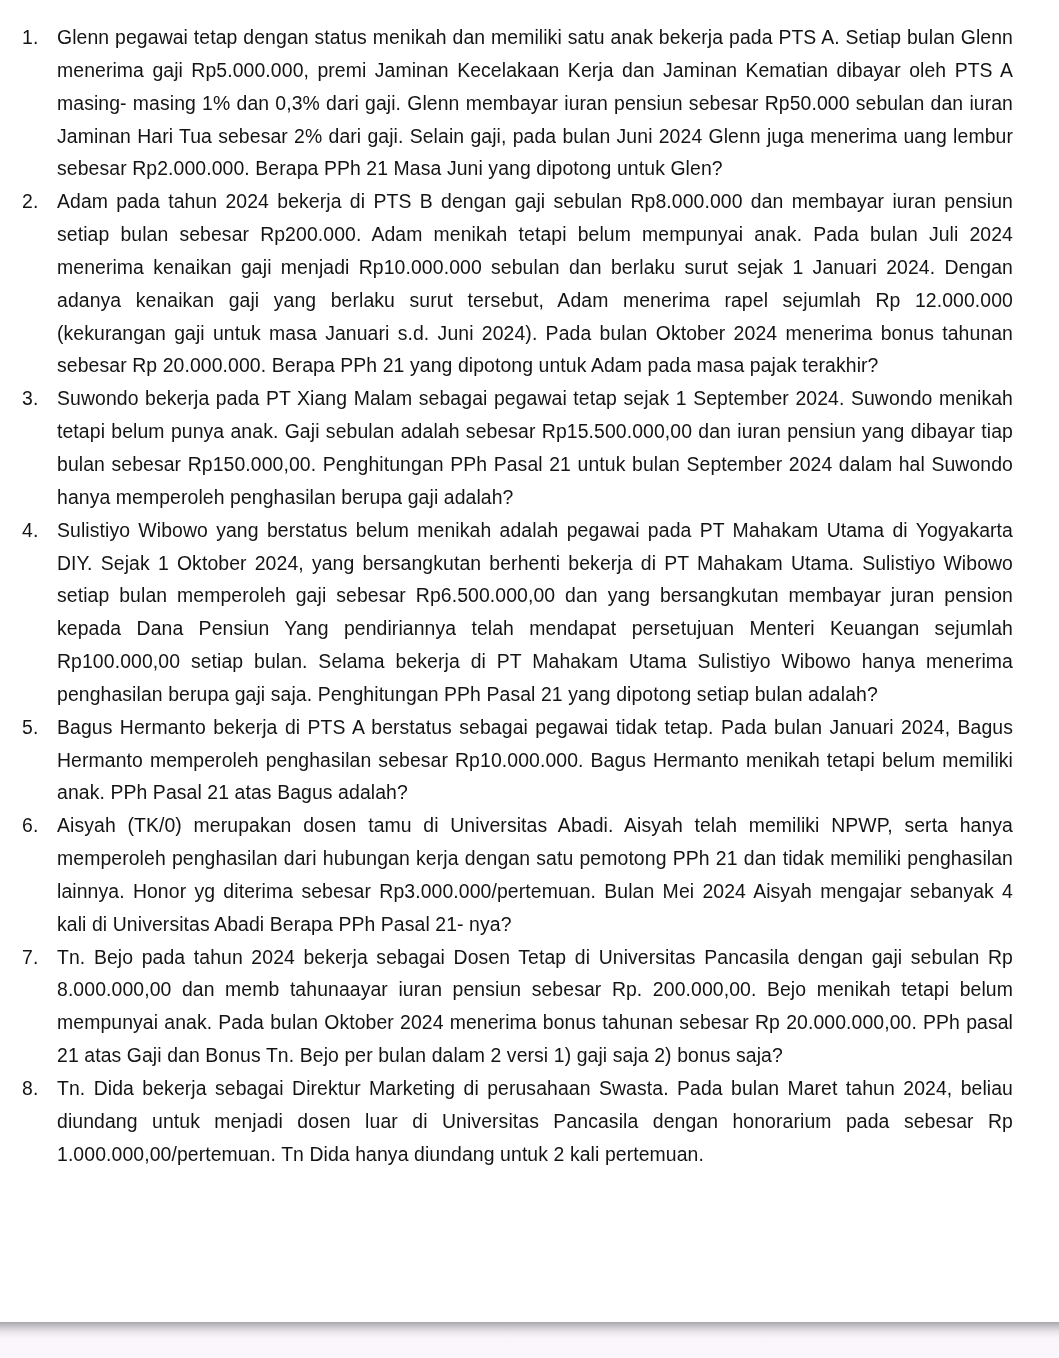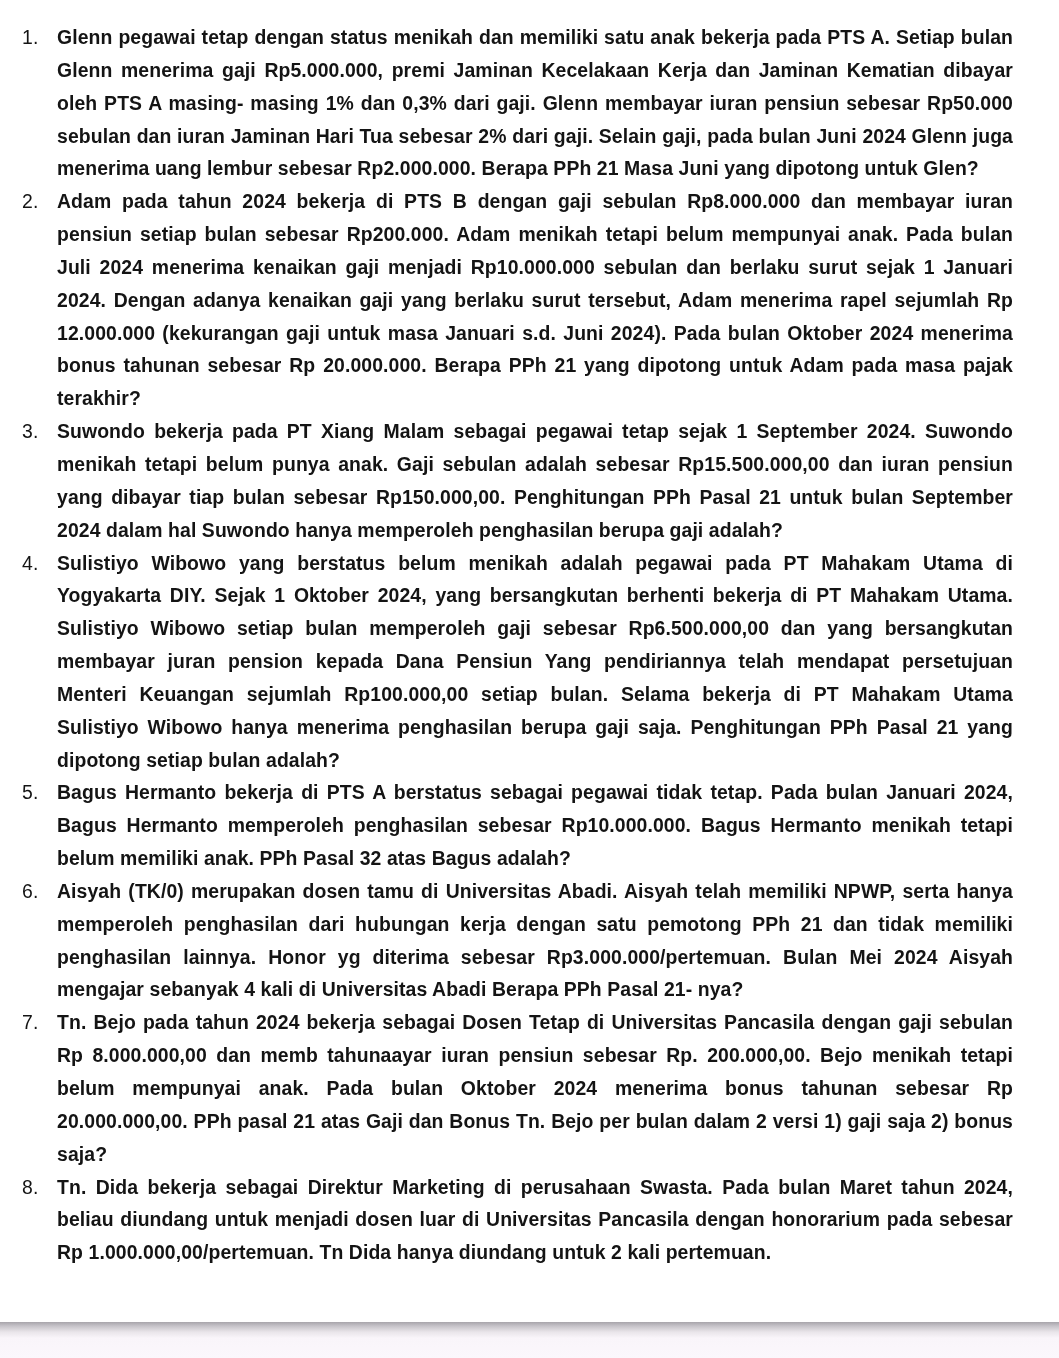--- a/index.html
+++ b/index.html
@@ -36,21 +36,20 @@
   }
 
   .q-num {
     flex: 0 0 35px;
     text-align: left;
   }
 
   .q-text {
     flex: 1 1 auto;
     text-align: justify;
-    font-weight: bold;
   }
 
   .page-edge-shadow {
     width: 1059px;
     height: 36px;
     background: linear-gradient(to bottom,
       #a8a5ab 0px,
       #c6c3c9 4px,
       #e9e5ea 10px,
       #f9f5fa 16px,
@@ -79,21 +78,21 @@
         <div class="q-text">Suwondo bekerja pada PT Xiang Malam sebagai pegawai tetap sejak 1 September 2024. Suwondo menikah tetapi belum punya anak. Gaji sebulan adalah sebesar Rp15.500.000,00 dan iuran pensiun yang dibayar tiap bulan sebesar Rp150.000,00. Penghitungan PPh Pasal 21 untuk bulan September 2024 dalam hal Suwondo hanya memperoleh penghasilan berupa gaji adalah?</div>
       </div>
 
       <div class="q-item">
         <div class="q-num">4.</div>
         <div class="q-text">Sulistiyo Wibowo yang berstatus belum menikah adalah pegawai pada PT Mahakam Utama di Yogyakarta DIY. Sejak 1 Oktober 2024, yang bersangkutan berhenti bekerja di PT Mahakam Utama. Sulistiyo Wibowo setiap bulan memperoleh gaji sebesar Rp6.500.000,00 dan yang bersangkutan membayar juran pension kepada Dana Pensiun Yang pendiriannya telah mendapat persetujuan Menteri Keuangan sejumlah Rp100.000,00 setiap bulan. Selama bekerja di PT Mahakam Utama Sulistiyo Wibowo hanya menerima penghasilan berupa gaji saja. Penghitungan PPh Pasal 21 yang dipotong setiap bulan adalah?</div>
       </div>
 
       <div class="q-item">
         <div class="q-num">5.</div>
-        <div class="q-text">Bagus Hermanto bekerja di PTS A berstatus sebagai pegawai tidak tetap. Pada bulan Januari 2024, Bagus Hermanto memperoleh penghasilan sebesar Rp10.000.000. Bagus Hermanto menikah tetapi belum memiliki anak. PPh Pasal 32 atas Bagus adalah?</div>
+        <div class="q-text">Bagus Hermanto bekerja di PTS A berstatus sebagai pegawai tidak tetap. Pada bulan Januari 2024, Bagus Hermanto memperoleh penghasilan sebesar Rp10.000.000. Bagus Hermanto menikah tetapi belum memiliki anak. PPh Pasal 21 atas Bagus adalah?</div>
       </div>
 
       <div class="q-item">
         <div class="q-num">6.</div>
         <div class="q-text">Aisyah (TK/0) merupakan dosen tamu di Universitas Abadi. Aisyah telah memiliki NPWP, serta hanya memperoleh penghasilan dari hubungan kerja dengan satu pemotong PPh 21 dan tidak memiliki penghasilan lainnya. Honor yg diterima sebesar Rp3.000.000/pertemuan. Bulan Mei 2024 Aisyah mengajar sebanyak 4 kali di Universitas Abadi Berapa PPh Pasal 21- nya?</div>
       </div>
 
       <div class="q-item">
         <div class="q-num">7.</div>
         <div class="q-text">Tn. Bejo pada tahun 2024 bekerja sebagai Dosen Tetap di Universitas Pancasila dengan gaji sebulan Rp 8.000.000,00 dan memb tahunaayar iuran pensiun sebesar Rp. 200.000,00. Bejo menikah tetapi belum mempunyai anak. Pada bulan Oktober 2024 menerima bonus tahunan sebesar Rp 20.000.000,00. PPh pasal 21 atas Gaji dan Bonus Tn. Bejo per bulan dalam 2 versi 1) gaji saja 2) bonus saja?</div>

